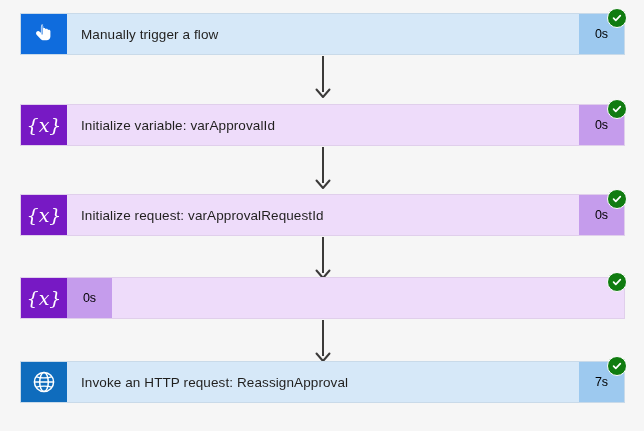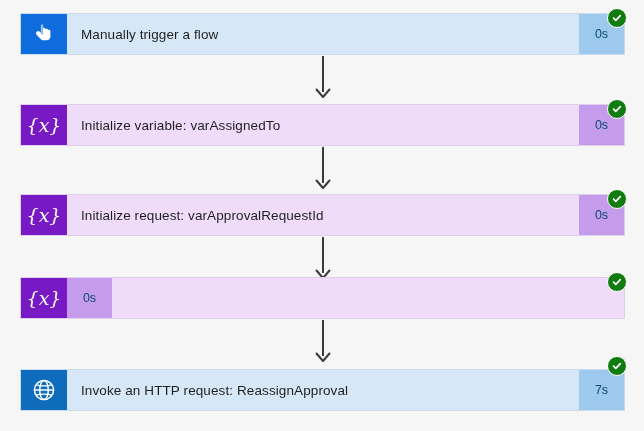--- a/index.html
+++ b/index.html
@@ -57,21 +57,21 @@
     overflow: hidden;
   }
 
   .action-duration {
     flex: 0 0 45px;
     width: 45px;
     display: flex;
     align-items: center;
     justify-content: center;
     font-size: 12.5px;
-    color: #0c4a6e;
+    color: #000000;
   }
   .theme-blue.action-row { background: #d6e8f8; }
   .theme-blue .action-duration { background: #9dc9ef; }
 
   .theme-blue-trigger .icon-box { background: #0f6cdd; }
   .theme-blue-http .icon-box    { background: #0f6cbd; }
 
   
   .theme-purple.action-row { background: #eedcfa; }
   .theme-purple .action-duration { background: #c59cec; }
@@ -138,21 +138,21 @@
     <svg width="22" height="44" viewBox="0 0 22 44" aria-hidden="true">
       <line x1="11" y1="0" x2="11" y2="36" stroke="#3b3a39" stroke-width="2"></line>
       <path d="M4.5 33.5 L11 41 L17.5 33.5" fill="none" stroke="#3b3a39" stroke-width="2" stroke-linecap="round" stroke-linejoin="round"></path>
     </svg>
   </div>
 
   <div class="action-row theme-purple" style="top:104px;">
     <div class="icon-box">
       <span class="var-glyph">{x}</span>
     </div>
-    <div class="action-title">Initialize variable: varAssignedTo</div>
+    <div class="action-title">Initialize variable: varApprovalId</div>
     <div class="action-duration">0s</div>
   </div>
   <div class="status-badge" style="left:607px; top:99px;">
     <svg width="12" height="12" viewBox="0 0 12 12" aria-hidden="true">
       <path fill="none" stroke="#ffffff" stroke-width="1.7" stroke-linecap="round" stroke-linejoin="round" d="M2.6 6.2 L4.8 8.4 L9.3 3.7"></path>
     </svg>
   </div>
 
   <div class="connector" style="top:147px;">
     <svg width="22" height="44" viewBox="0 0 22 44" aria-hidden="true">
@@ -193,21 +193,21 @@
     </svg>
   </div>
 
   <div class="connector" style="top:320px;">
     <svg width="22" height="44" viewBox="0 0 22 44" aria-hidden="true">
       <line x1="11" y1="0" x2="11" y2="36" stroke="#3b3a39" stroke-width="2"></line>
       <path d="M4.5 33.5 L11 41 L17.5 33.5" fill="none" stroke="#3b3a39" stroke-width="2" stroke-linecap="round" stroke-linejoin="round"></path>
     </svg>
   </div>
 
-  <div class="action-row theme-blue theme-blue-http" style="top:361px;margin-top:8px;">
+  <div class="action-row theme-blue theme-blue-http" style="top:361px;">
     <div class="icon-box">
       <svg width="26" height="26" viewBox="0 0 26 26" aria-hidden="true">
         <circle cx="13" cy="13" r="9.6" fill="none" stroke="#ffffff" stroke-width="1.5"></circle>
         <ellipse cx="13" cy="13" rx="4.3" ry="9.6" fill="none" stroke="#ffffff" stroke-width="1.5"></ellipse>
         <line x1="3.4" y1="13" x2="22.6" y2="13" stroke="#ffffff" stroke-width="1.5"></line>
         <path d="M5.2 7.6 C8.2 9.3 17.8 9.3 20.8 7.6" fill="none" stroke="#ffffff" stroke-width="1.3"></path>
         <path d="M5.2 18.4 C8.2 16.7 17.8 16.7 20.8 18.4" fill="none" stroke="#ffffff" stroke-width="1.3"></path>
       </svg>
     </div>
     <div class="action-title">Invoke an HTTP request: ReassignApproval</div>

